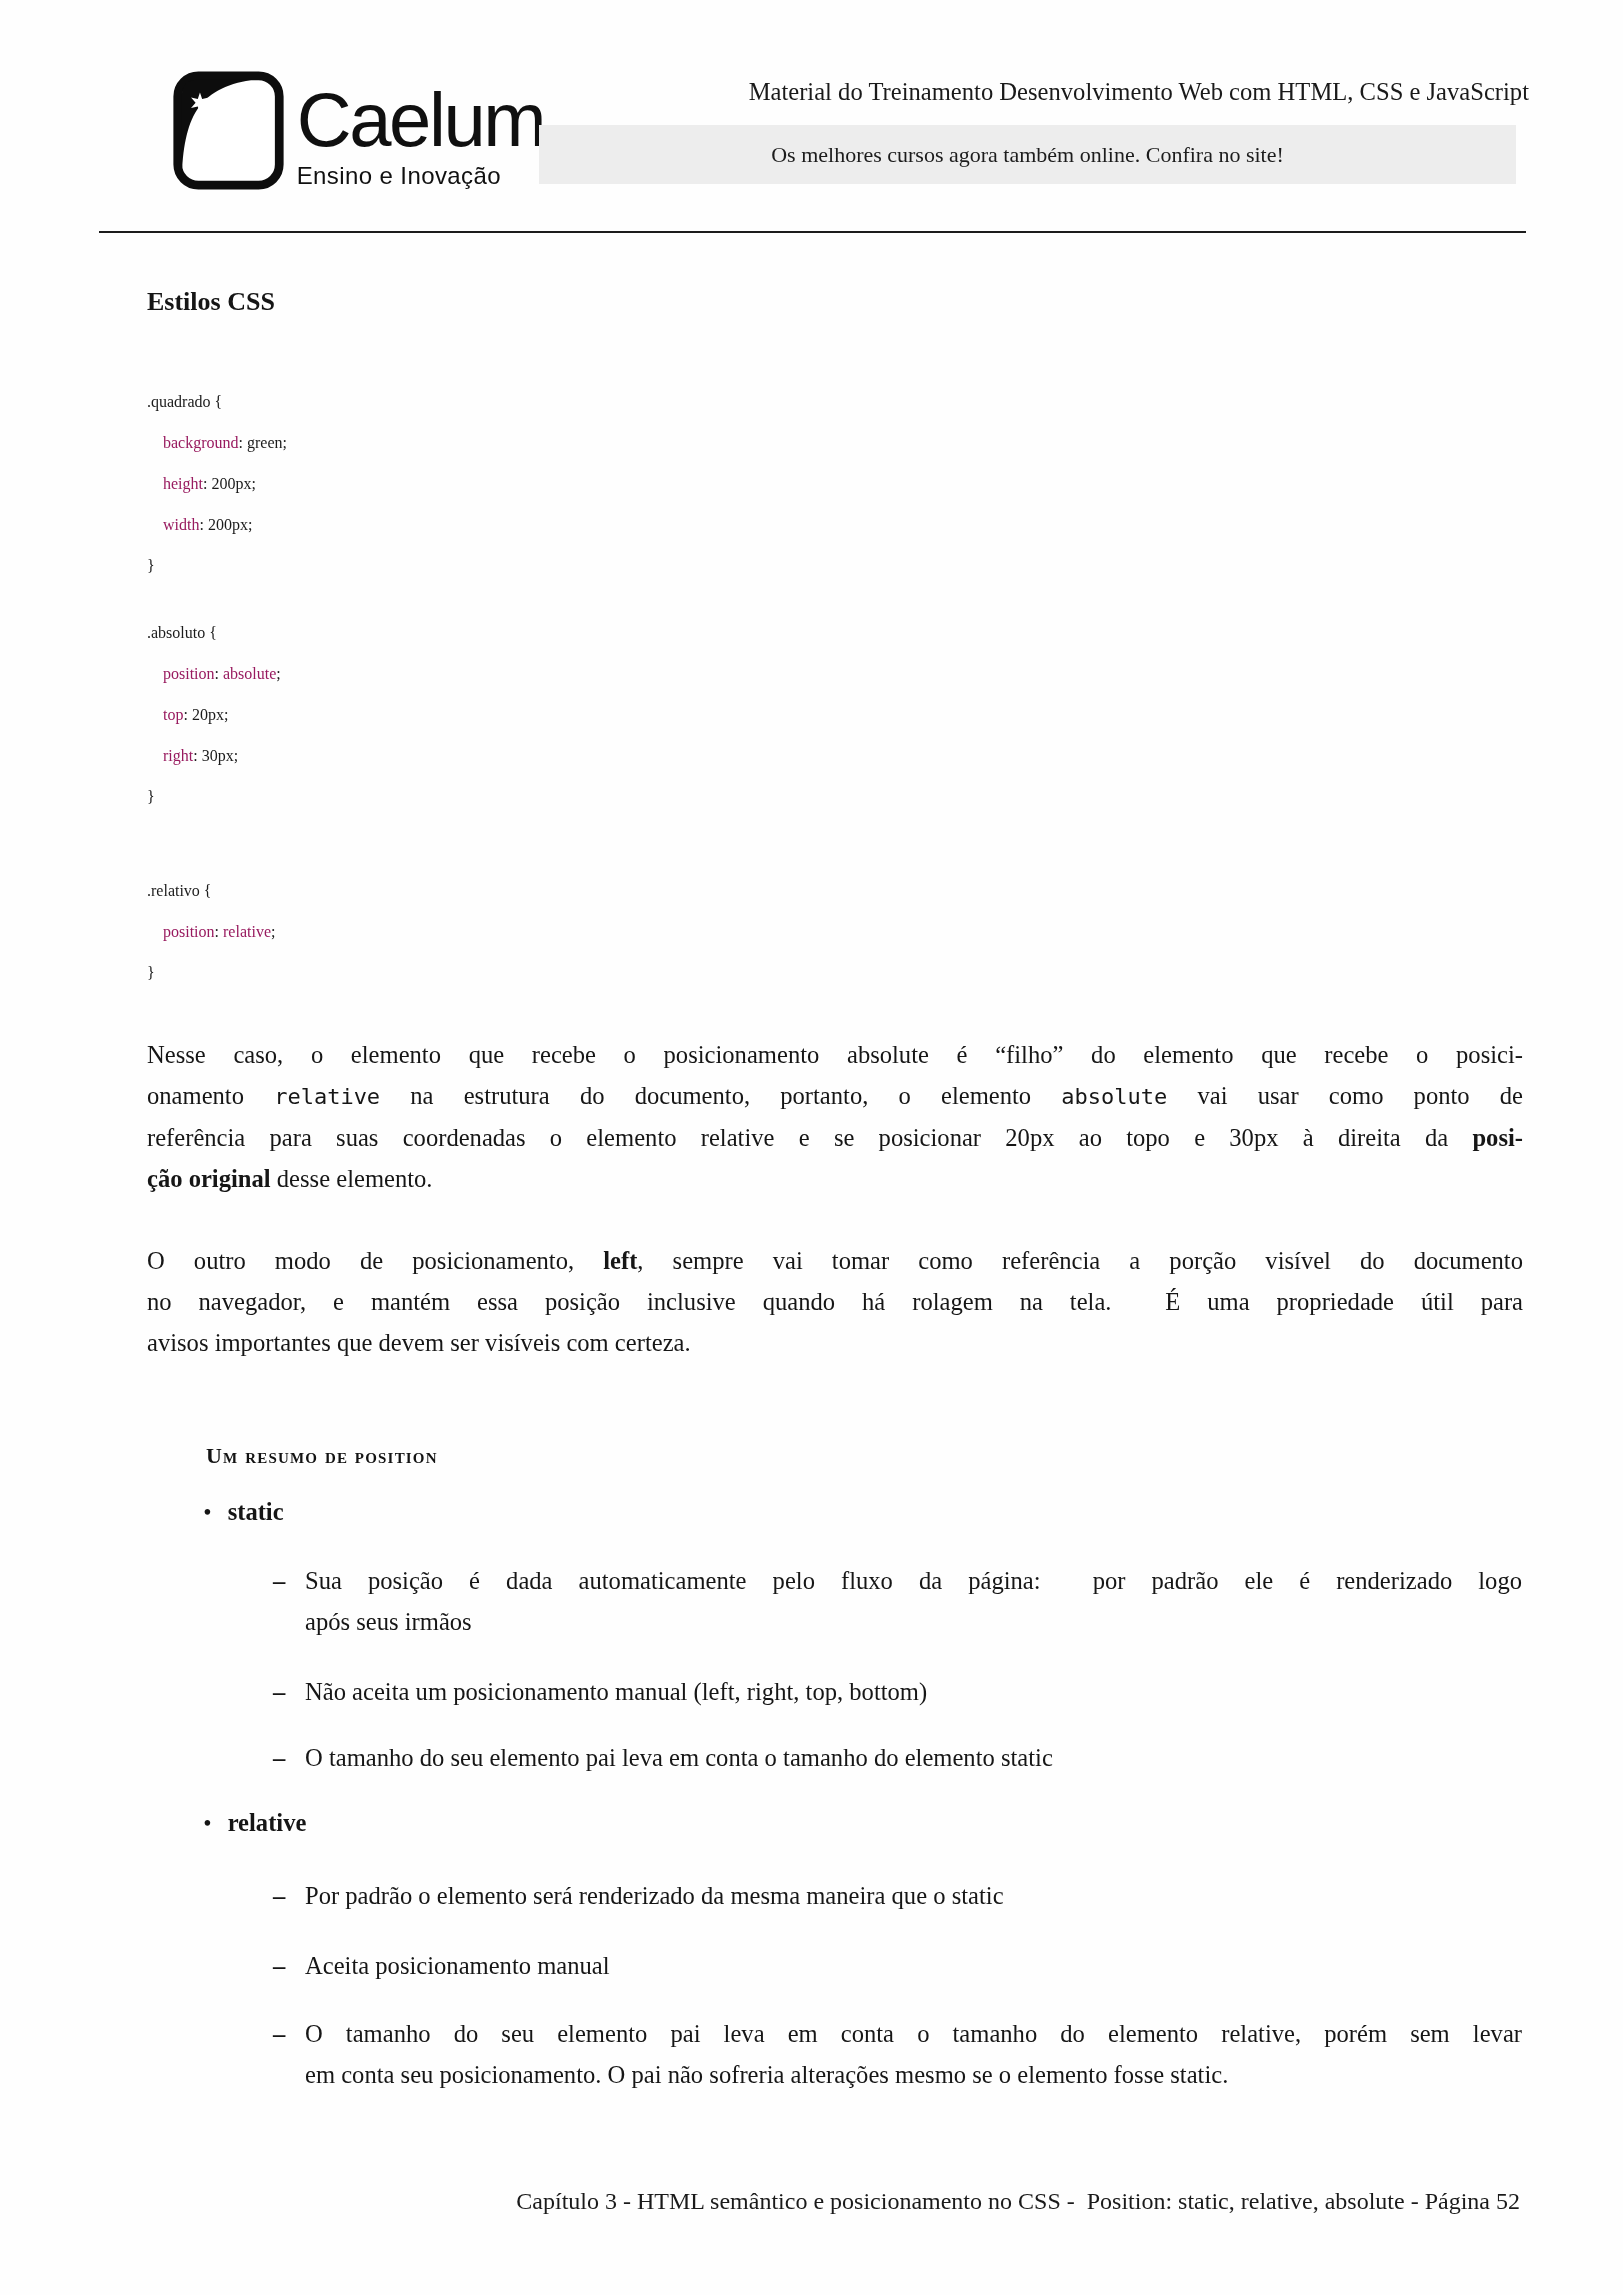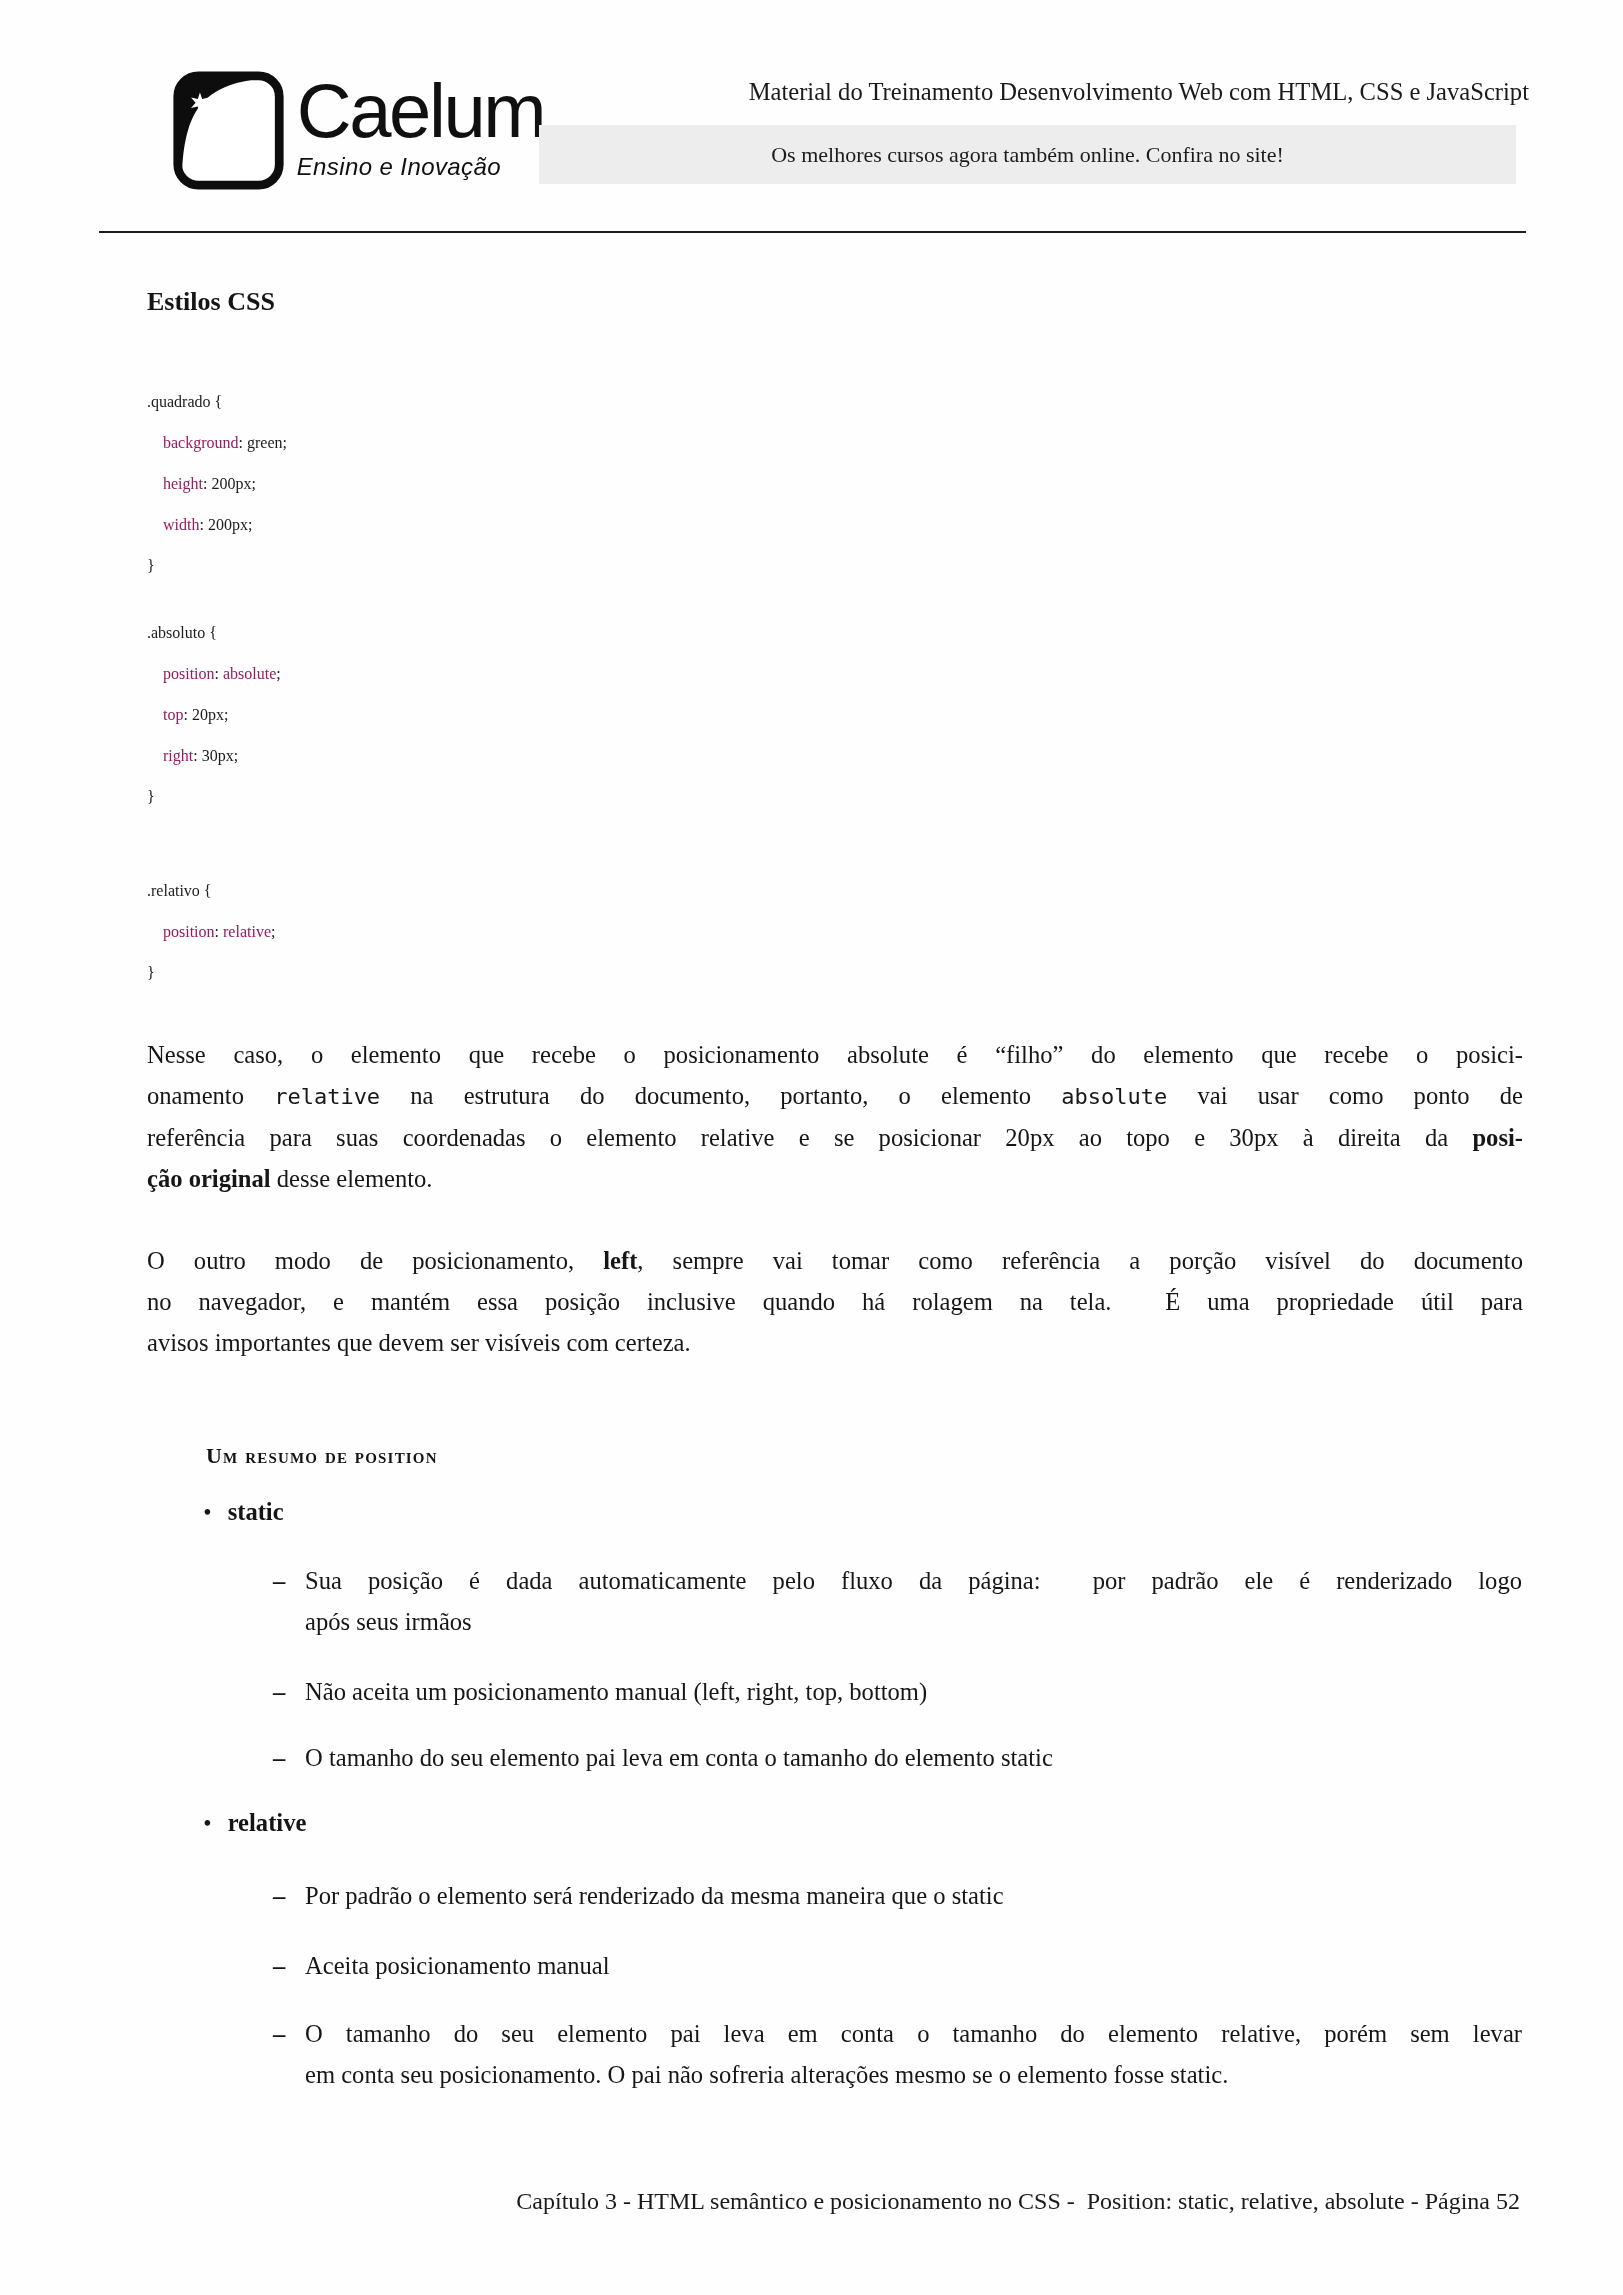--- a/index.html
+++ b/index.html
@@ -5,25 +5,25 @@
   * { margin:0; padding:0; box-sizing:border-box; }
   html,body { background:#e9e9e9; }
   .page {
     position:relative; width:1623px; height:2295px;
     background:#fefefe; overflow:hidden;
     font-family:"Liberation Serif","DejaVu Serif",serif;
     color:#151515;
     margin:0 auto;
   }
   
-  .logo { position:absolute; left:157px; top:71px; display:flex; align-items:flex-start; gap:12.7px;padding-left:16px; }
+  .logo { position:absolute; left:157px; top:71px; display:flex; align-items:flex-end; gap:12.7px;padding-left:16px; }
   .logo svg { display:block; }
   .logo-text { display:flex; flex-direction:column; font-family:"Liberation Sans",sans-serif; }
   .logo-title { font-size:76px; line-height:73px; font-weight:500; letter-spacing:-2.4px; color:#101010; margin-top:3.2px; }
-  .logo-sub { font-size:24px; font-weight:500; letter-spacing:0.4px; color:#101010; margin-top:6.3px;font-style:italic; }
+  .logo-sub { font-size:24px; font-weight:500; letter-spacing:0.4px; color:#101010; margin-top:6.3px; }
   .material-line { position:absolute; top:78px; right:94px; font-size:24.6px; color:#1a1a1a;margin-left:11px; }
   .promo-banner {
     position:absolute; left:539px; top:125px; width:977px; height:59px;
     background:#ededed; display:flex; align-items:center; justify-content:center;
     font-size:22px; color:#1c1c1c;
   }
   .rule { position:absolute; left:99px; top:231px; width:1427px; height:2.4px; background:#1c1c1c; }
   
   .section-title { position:absolute; left:147px; top:287px; font-size:26px; font-weight:bold; }
   .codeblock {

